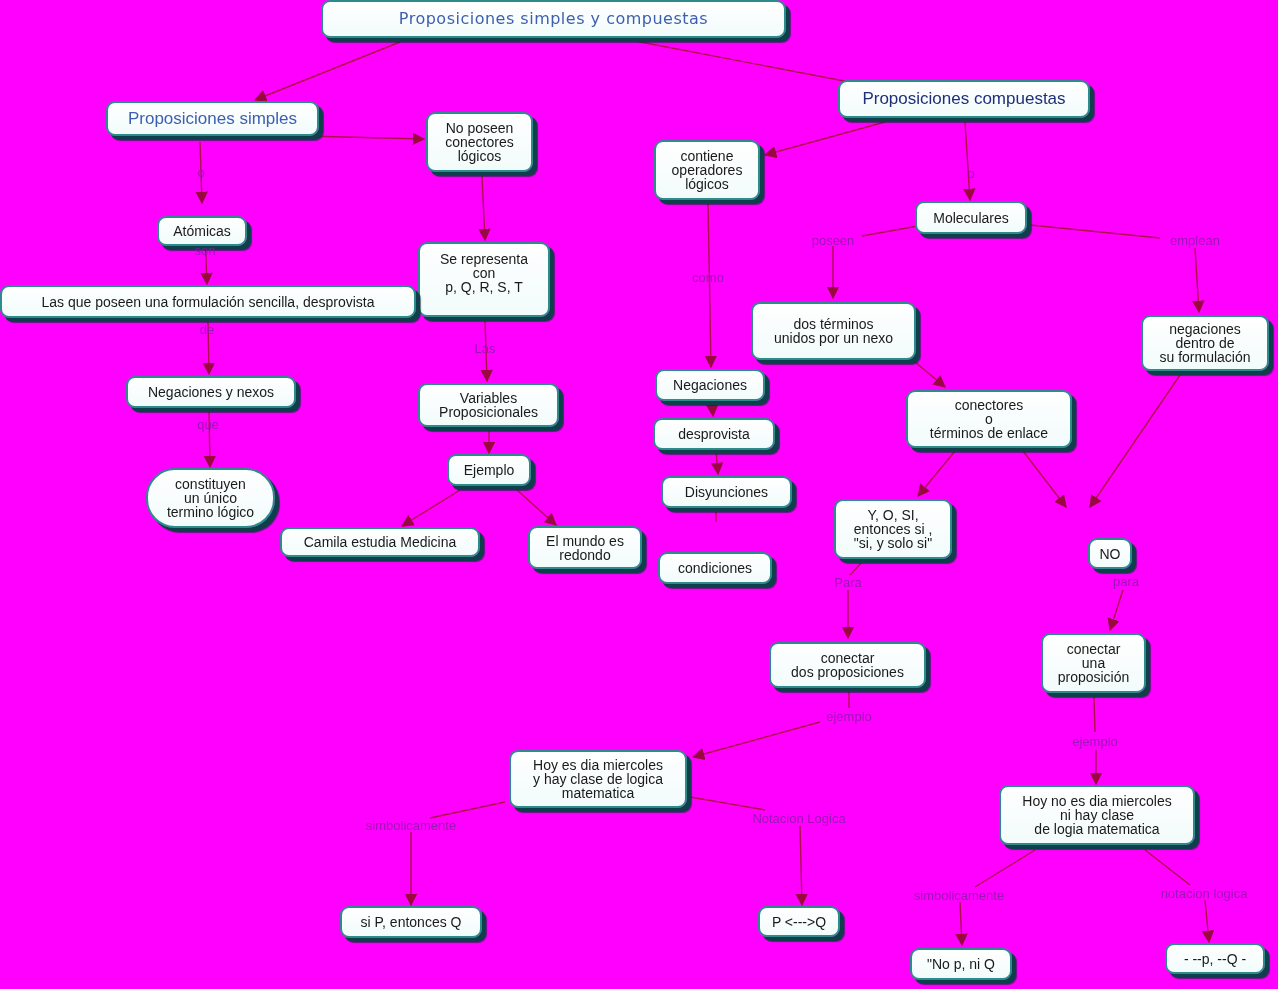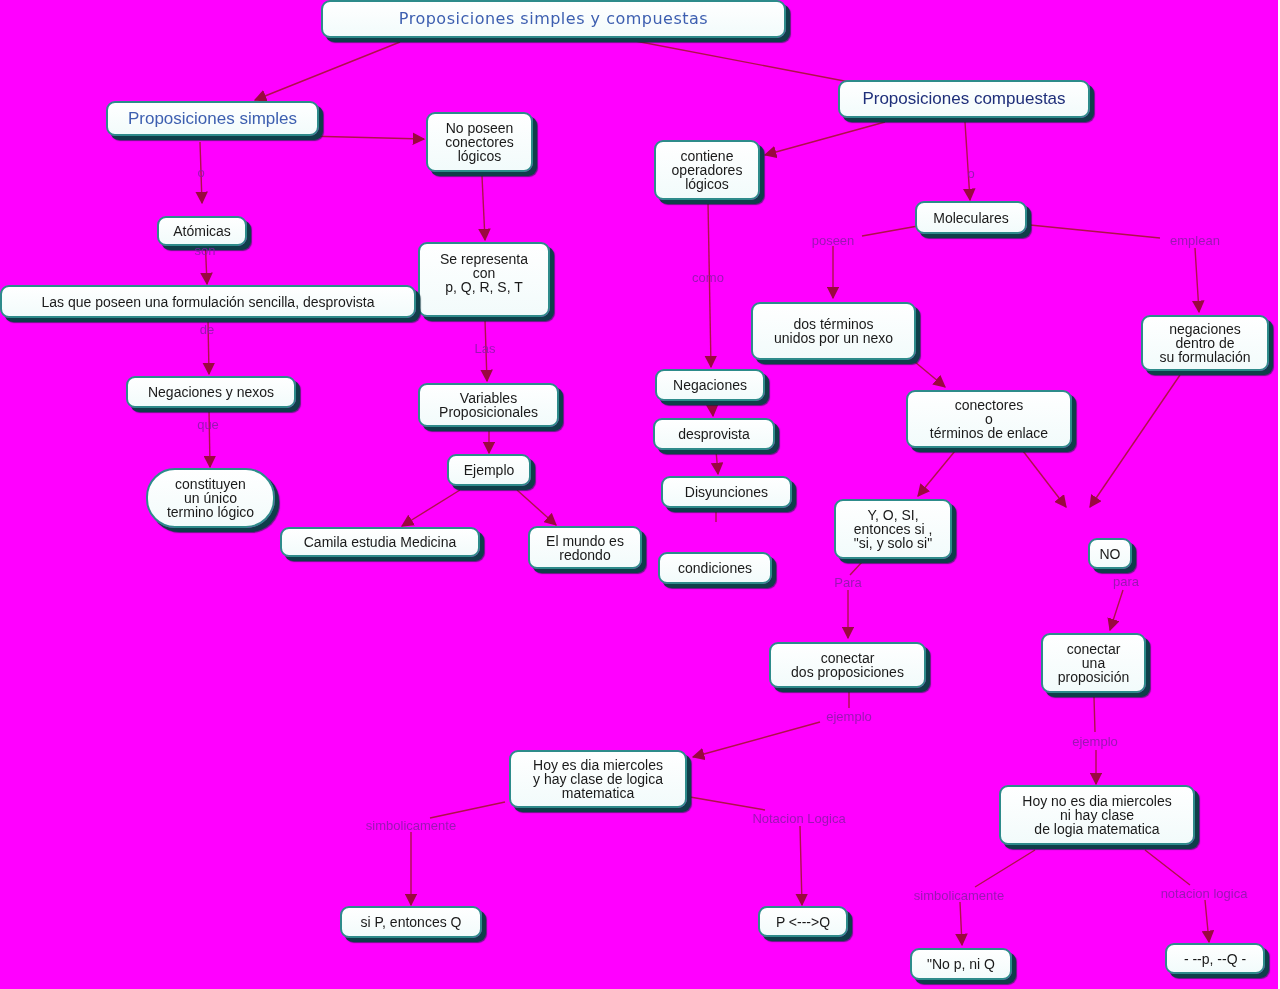--- a/index.html
+++ b/index.html
@@ -161,21 +161,21 @@
 <div class="node" style="left:1041px;top:633px;width:105px;height:60px;">conectar
 una
 proposición</div>
 <div class="node" style="left:509px;top:750px;width:178px;height:58px;">Hoy es dia miercoles
 y hay clase de logica
 matematica</div>
 <div class="node" style="left:999px;top:785px;width:196px;height:60px;">Hoy no es dia miercoles
 ni hay clase
 de logia matematica</div>
 <div class="node" style="left:340px;top:906px;width:142px;height:32px;">si P, entonces Q</div>
-<div class="node" style="left:758px;top:906px;width:90px;height:31px;">P  &lt;---&gt;Q</div>
+<div class="node" style="left:758px;top:906px;width:82px;height:31px;">P  &lt;---&gt;Q</div>
 <div class="node" style="left:910px;top:948px;width:102px;height:32px;">"No p, ni Q</div>
 <div class="node" style="left:1165px;top:943px;width:100px;height:31px;">- --p, --Q -</div>
 
 <span class="lbl" style="left:201px;top:172px;">o</span>
 <span class="lbl" style="left:205px;top:250px;">son</span>
 <span class="lbl" style="left:207px;top:329px;">de</span>
 <span class="lbl" style="left:208px;top:424px;">que</span>
 <span class="lbl" style="left:485px;top:348px;">Las</span>
 <span class="lbl" style="left:708px;top:277px;">como</span>
 <span class="lbl" style="left:971px;top:173px;">o</span>

